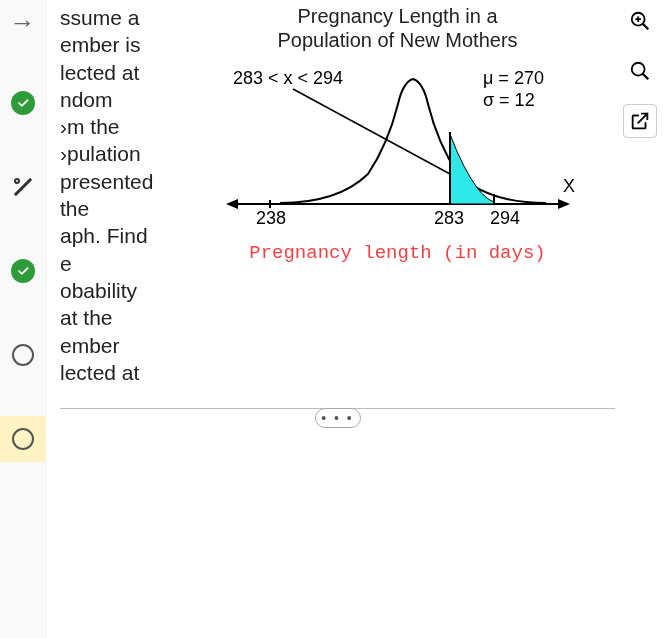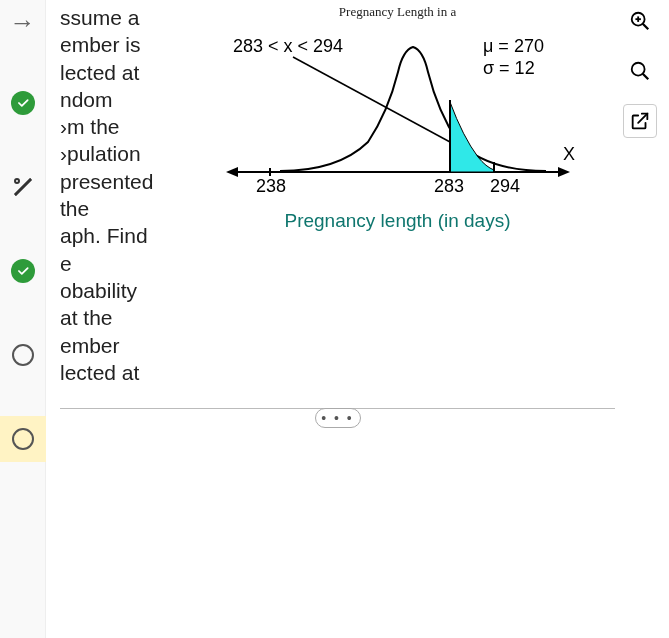--- a/index.html
+++ b/index.html
@@ -70,27 +70,26 @@
     overflow: hidden;
   }
   .graph-col {
     flex: 1;
     display: flex;
     flex-direction: column;
     align-items: center;
   }
   .chart-title {
     text-align: center;
-    font-size: 13px;
+    font-size: 20px;
     line-height: 1.2;
     margin-bottom: 2px;
-    font-family: Liberation Serif, serif;
   }
   .svg-box { width: 360px; height: 190px; }
-  .x-caption { font-size: 19px; color: #0f766e; margin-top: -2px; }
+  .x-caption { font-size: 19px; color: #ef4444; margin-top: -2px; font-family: Liberation Mono, monospace; }
   .divider {
     position: relative;
     margin: 22px 0 0 0;
     height: 22px;
   }
   .divider-line {
     border: none;
     border-top: 1px solid #bbb;
     margin: 10px 0 0 0;
   }
@@ -192,20 +191,21 @@
  the
 aph. Find
 e
 obability
 at the
 ember
 lected at</div>
     <div class="graph-col">
       <div class="chart-title">
         <span>Pregnancy Length in a</span><br>
+        <span>Population of New Mothers</span>
       </div>
       <svg class="svg-box" viewBox="0 0 360 190">
 
         <line x1="12" y1="150" x2="348" y2="150" stroke="#000" stroke-width="2"></line>
         <polygon points="8,150 20,145 20,155" fill="#000"></polygon>
         <polygon points="352,150 340,145 340,155" fill="#000"></polygon>
 
         <text x="345" y="138" class="axis-label-text">X</text>
 
         <path d="M 62,149 Q 120,149 150,120 Q 170,90 180,50 Q 185,28 195,25 Q 205,28 210,50 Q 220,90 240,120 Q 270,149 328,149" fill="none" stroke="#000" stroke-width="2"></path>

